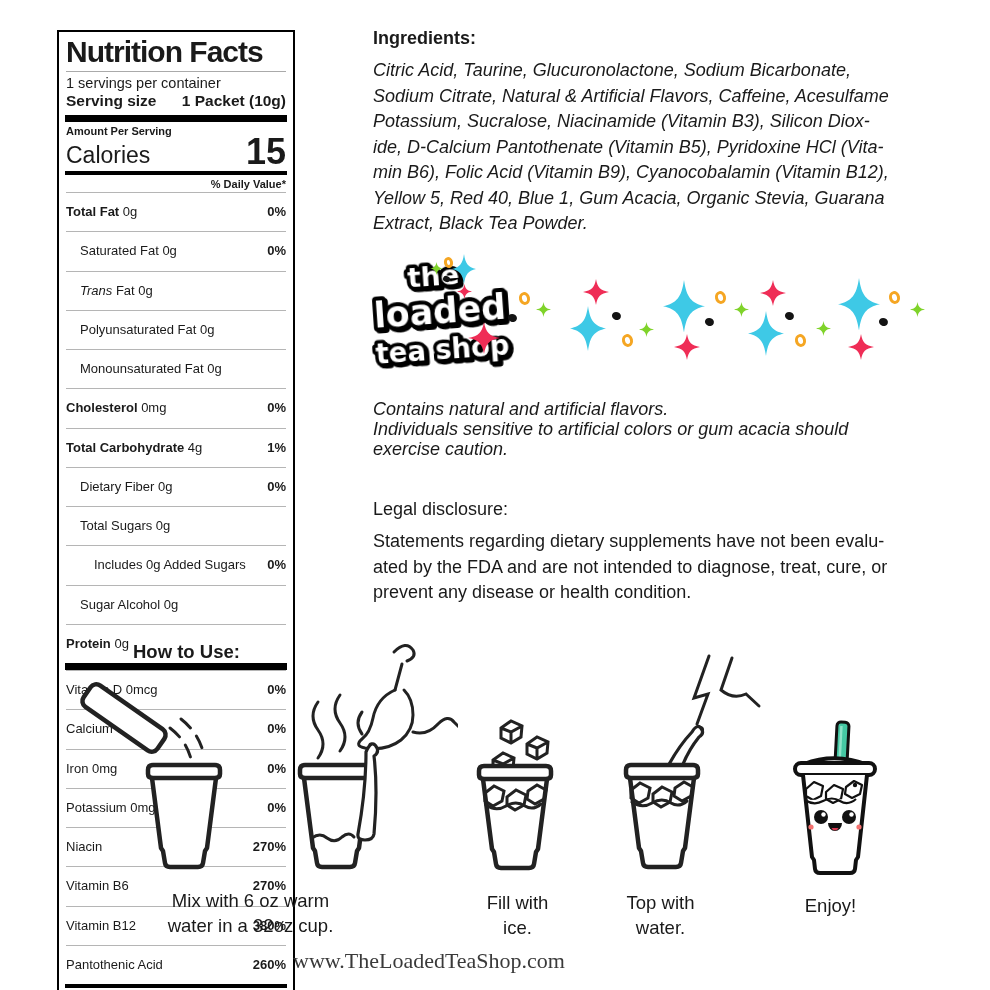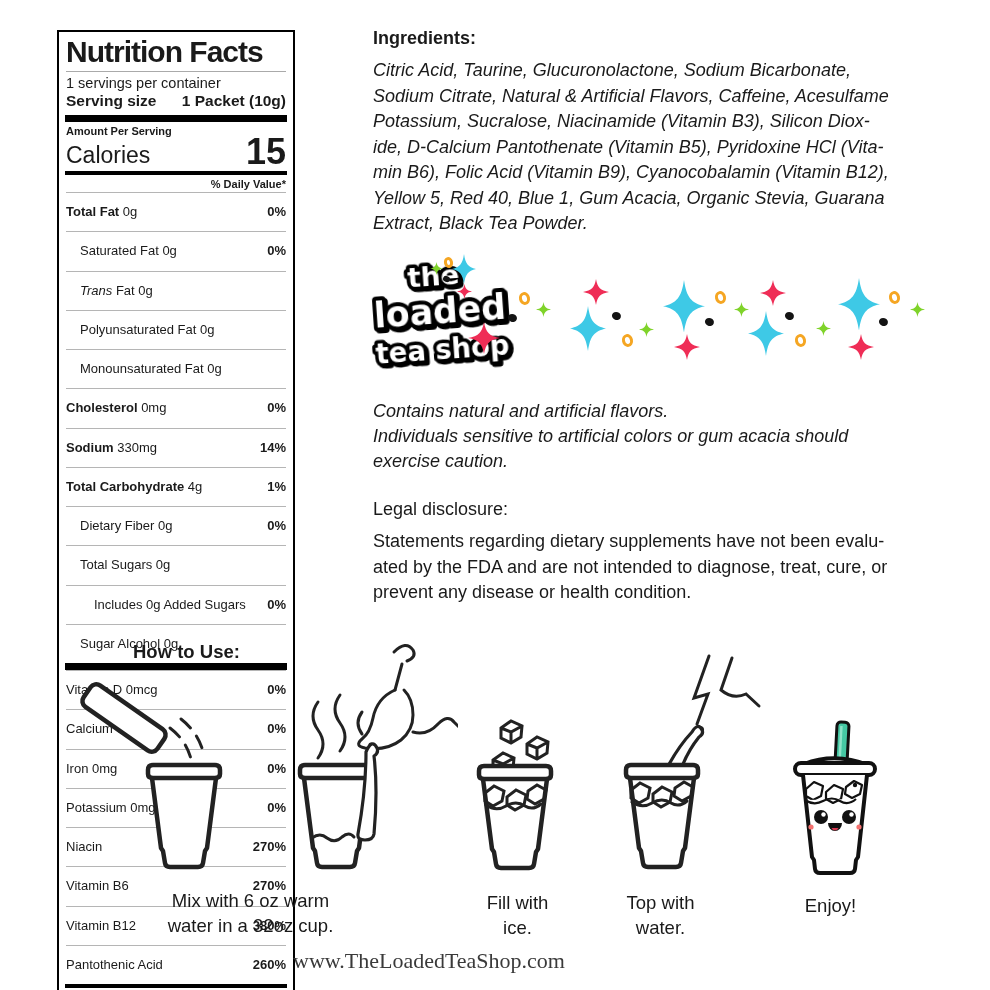--- a/index.html
+++ b/index.html
@@ -26,21 +26,21 @@
   .nfl-row .b{font-weight:bold;} .nfl-row .i{font-style:italic;}
   .nfl-dv{font-weight:bold;}
   .nfl-footnote{font-size:10.5px;line-height:1.24;padding-top:4px;
                 text-indent:-7px;padding-left:7px;}
 
   
   .ing-head{position:absolute;left:373px;top:28px;font-size:18px;font-weight:bold;}
   .ing-text{position:absolute;left:373px;top:58px;width:580px;font-size:18px;font-style:italic;
             line-height:25.5px;white-space:pre-line;}
   .contains-text{position:absolute;left:373px;top:399px;width:580px;font-size:18px;font-style:italic;
-                 line-height:25px;white-space:pre-line;}
+                 line-height:20px;white-space:pre-line;}
   .legal-head{position:absolute;left:373px;top:499px;font-size:18px;}
   .legal-text{position:absolute;left:373px;top:529px;width:580px;font-size:18px;
               line-height:25.5px;white-space:pre-line;}
 
   
   .logo-wrap{position:absolute;left:366px;top:253px;width:154px;height:122px;}
   .logo-wrap svg text{font-family:"DejaVu Sans",sans-serif;font-weight:bold;
                       paint-order:stroke;stroke:#000;stroke-linejoin:round;fill:#fff;}
   .sparkles{position:absolute;left:0;top:0;width:990px;height:990px;pointer-events:none;}
   .spark{position:absolute;}
@@ -102,41 +102,41 @@
         </div>
         <div class="nfl-row ind1">
           <span><span class="">Monounsaturated Fat 0g</span></span>
           <span class="nfl-dv"></span>
         </div>
         <div class="nfl-row ind0">
           <span><span class="b">Cholesterol</span><span class=""> 0mg</span></span>
           <span class="nfl-dv">0%</span>
         </div>
         <div class="nfl-row ind0">
-          <span><span class="b">Sodium</span><span class=""> 330mg</span></span>
-          <span class="nfl-dv">14%</span>
-        </div>
-        <div class="nfl-row ind0">
           <span><span class="b">Total Carbohydrate</span><span class=""> 4g</span></span>
           <span class="nfl-dv">1%</span>
         </div>
         <div class="nfl-row ind1">
           <span><span class="">Dietary Fiber 0g</span></span>
           <span class="nfl-dv">0%</span>
         </div>
         <div class="nfl-row ind1">
           <span><span class="">Total Sugars 0g</span></span>
           <span class="nfl-dv"></span>
         </div>
         <div class="nfl-row ind2">
           <span><span class="">Includes 0g Added Sugars</span></span>
           <span class="nfl-dv">0%</span>
         </div>
         <div class="nfl-row ind1">
           <span><span class="">Sugar Alcohol 0g</span></span>
+          <span class="nfl-dv"></span>
+        </div>
+        <div class="nfl-row ind0">
+          <span><span class="b">Protein</span><span class=""> 0g</span></span>
           <span class="nfl-dv"></span>
         </div>
       </div>
     <div class="nfl-bar bar7"></div>
     <div>
         <div class="nfl-row">
           <span>Vitamin D 0mcg</span>
           <span class="nfl-dv">0%</span>
         </div>
         <div class="nfl-row">

